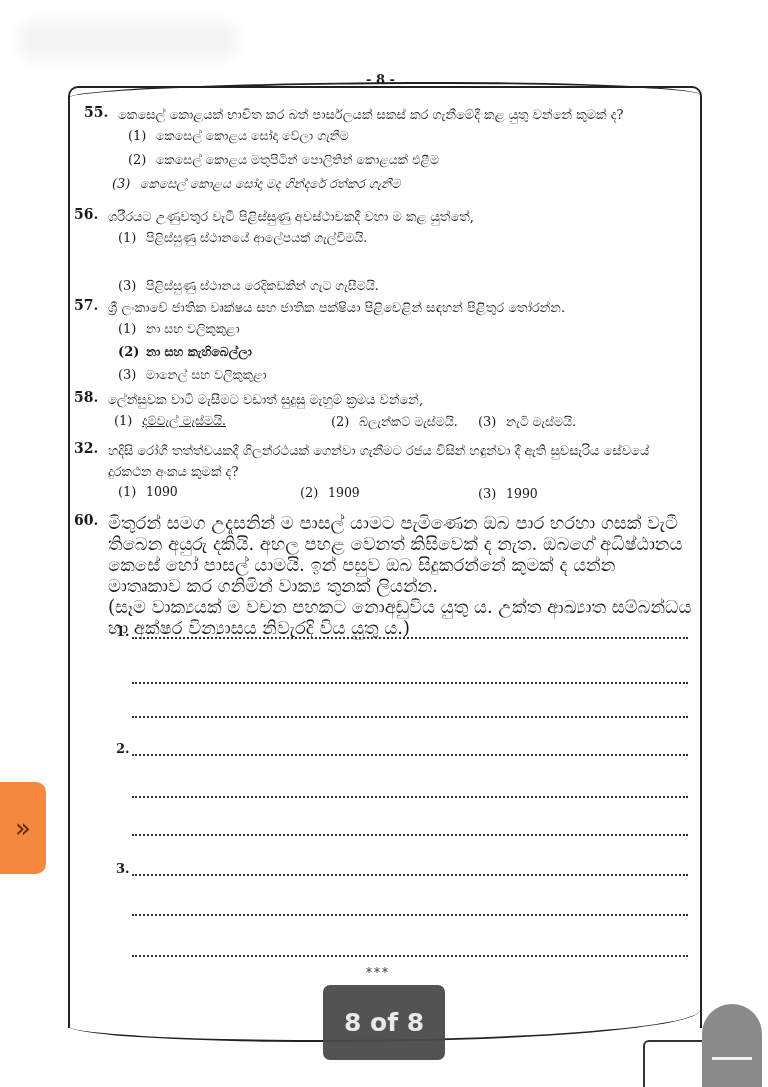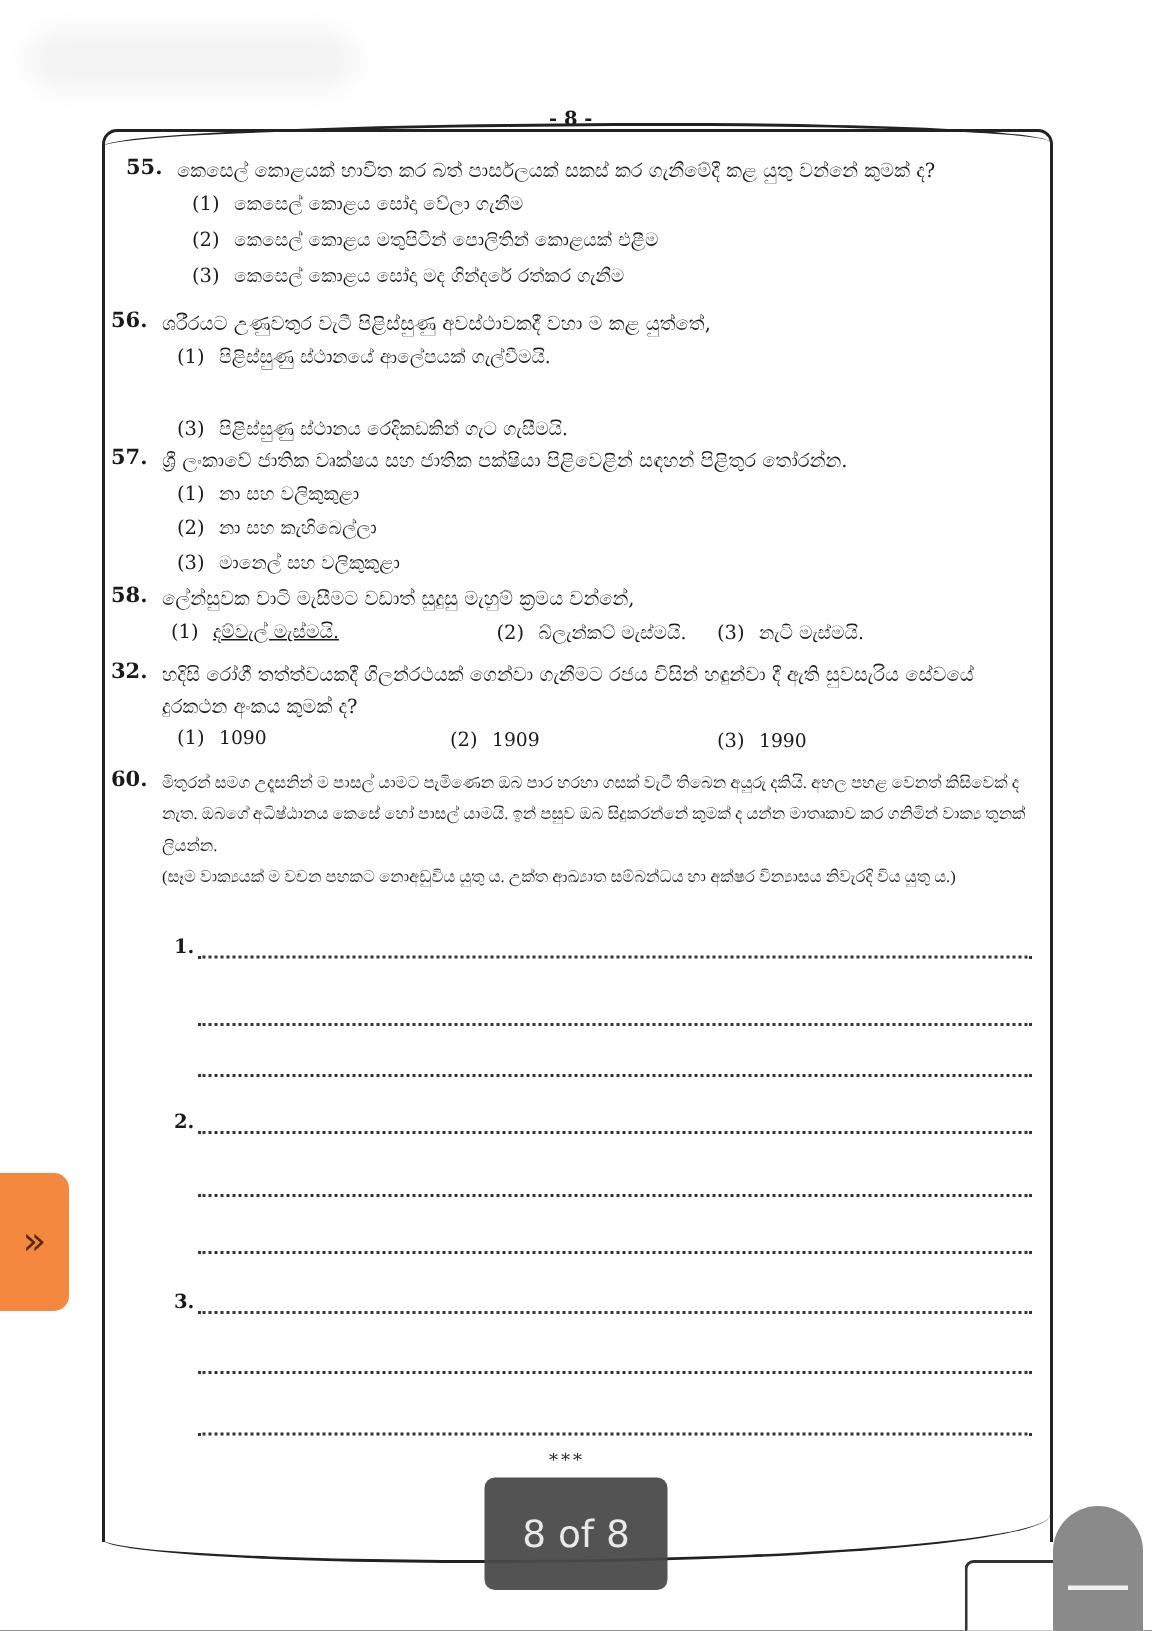--- a/index.html
+++ b/index.html
@@ -10,56 +10,56 @@
   .frame-top-curve{position:absolute;left:68px;top:82px;width:632px;height:14px;border-top:2px solid #222;border-radius:60% 40% 0 0 / 100% 80% 0 0;}
   .q{position:absolute;left:74px;font-size:13px;width:620px;}
   .qnum{position:absolute;left:0;top:0;font-weight:bold;font-size:14px;}
   .qtext{position:absolute;left:34px;top:0;width:585px;line-height:21px;}
   .opt{position:absolute;font-size:12.5px;white-space:nowrap;}
   .opt .ol{display:inline-block;width:28px;font-size:13px;}
   .line{position:absolute;border-bottom:2px dotted #333;height:0;}
   .lnum{position:absolute;font-size:13px;font-weight:bold;}
   .stars{position:absolute;left:366px;top:966px;font-size:12px;letter-spacing:2px;color:#333;}
   .bottom-curve{position:absolute;left:68px;top:1010px;width:632px;height:30px;border-bottom:2px solid #222;border-radius:0 0 60% 40% / 0 0 100% 50%;}
-  .pager{position:absolute;left:323px;top:985px;width:122px;height:75px;background:#4a4a4a;border-radius:7px;color:#e8e8e8;font-family:"DejaVu Sans",sans-serif;font-size:25px;display:flex;align-items:center;justify-content:center;opacity:.95;}
+  .pager{position:absolute;left:323px;top:985px;width:122px;height:75px;background:#4a4a4a;border-radius:7px;color:#e8e8e8;font-family:"DejaVu Sans",sans-serif;font-size:25px;display:flex;align-items:center;justify-content:center;opacity:.95;font-weight:bold;}
   .next-tab{position:absolute;left:0;top:782px;width:46px;height:92px;background:#f4883e;border-radius:0 10px 10px 0;display:flex;align-items:center;justify-content:center;color:#5a2a10;font-size:26px;font-family:"DejaVu Sans",sans-serif;}
   .fab{position:absolute;left:702px;top:1004px;width:60px;height:83px;background:#8a8a8a;border-radius:30px 30px 0 0;}
   .fab-bar{position:absolute;left:712px;top:1057px;width:40px;height:3px;background:#f0f0f0;}
   .corner-box{position:absolute;left:643px;top:1040px;width:58px;height:47px;border-left:2px solid #333;border-top:2px solid #333;border-top-left-radius:6px;background:#fff;}
 </style>
 </head>
 <body>
 
 <div class="topblur"></div>
 
 <div class="pagenum">- 8 -</div>
 
 <div class="frame-top-curve"></div>
 <div class="frame"></div>
 
 <div class="q" style="top:104px;height:90px;margin-left:10px;">
   <div class="qnum">55.</div>
   <div class="qtext">කෙසෙල් කොළයක් භාවිත කර බත් පාර්සලයක් සකස් කර ගැනීමේදී කළ යුතු වන්නේ කුමක් ද?</div>
   <div class="opt" style="left:44px;top:24px;"><span class="ol">(1)</span><span>කෙසෙල් කොළය සෝදා වේලා ගැනීම</span></div>
   <div class="opt" style="left:44px;top:48px;"><span class="ol">(2)</span><span>කෙසෙල් කොළය මතුපිටින් පොලිතින් කොළයක් එළීම</span></div>
-  <div class="opt" style="left:44px;top:72px;"><span class="ol">(3)</span><span>කෙසෙල් කොළය සෝදා මද ගින්දරේ රත්කර ගැනීම</span></div>
+  <div class="opt" style="left:28px;top:72px;font-style:italic;"><span class="ol">(3)</span><span>කෙසෙල් කොළය සෝදා මද ගින්දරේ රත්කර ගැනීම</span></div>
 </div>
 
 <div class="q" style="top:206px;height:90px;">
   <div class="qnum">56.</div>
   <div class="qtext">ශරීරයට උණුවතුර වැටී පිළිස්සුණු අවස්ථාවකදී වහා ම කළ යුත්තේ,</div>
   <div class="opt" style="left:44px;top:24px;"><span class="ol">(1)</span><span>පිළිස්සුණු ස්ථානයේ ආලේපයක් ගැල්වීමයි.</span></div>
   <div class="opt" style="left:44px;top:72px;"><span class="ol">(3)</span><span>පිළිස්සුණු ස්ථානය රෙදිකඩකින් ගැට ගැසීමයි.</span></div>
 </div>
 
 <div class="q" style="top:297px;height:90px;">
   <div class="qnum">57.</div>
   <div class="qtext">ශ්‍රී ලංකාවේ ජාතික වෘක්ෂය සහ ජාතික පක්ෂියා පිළිවෙළින් සඳහන් පිළිතුර තෝරන්න.</div>
   <div class="opt" style="left:44px;top:24px;"><span class="ol">(1)</span><span>නා සහ වලිකුකුළා</span></div>
-  <div class="opt" style="left:44px;top:47px;"><span class="ol">(2)</span><span>නා සහ කැහිබෙල්ලා</span></div>
+  <div class="opt" style="left:44px;top:47px;font-weight:bold;"><span class="ol">(2)</span><span>නා සහ කැහිබෙල්ලා</span></div>
   <div class="opt" style="left:44px;top:70px;"><span class="ol">(3)</span><span>මානෙල් සහ වලිකුකුළා</span></div>
 </div>
 
 <div class="q" style="top:389px;height:50px;">
   <div class="qnum">58.</div>
   <div class="qtext">ලේන්සුවක වාටි මැසීමට වඩාත් සුදුසු මැහුම් ක්‍රමය වන්නේ,</div>
   <div class="opt" style="left:40px;top:24px;text-decoration:underline;"><span class="ol">(1)</span><span>දම්වැල් මැස්මයි.</span></div>
   <div class="opt" style="left:226px;top:25px;margin-left:31px;"><span class="ol">(2)</span><span>බ්ලැන්කට් මැස්මයි.</span></div>
   <div class="opt" style="left:404px;top:25px;"><span class="ol">(3)</span><span>නැටි මැස්මයි.</span></div>
 </div>
@@ -67,21 +67,21 @@
 <div class="q" style="top:440px;height:62px;">
   <div class="qnum">32.</div>
   <div class="qtext">හදිසි රෝගී තත්ත්වයකදී ගිලන්රථයක් ගෙන්වා ගැනීමට රජය විසින් හඳුන්වා දී ඇති සුවසැරිය සේවයේ දුරකථන අංකය කුමක් ද?</div>
   <div class="opt" style="left:44px;top:44px;"><span class="ol">(1)</span><span>1090</span></div>
   <div class="opt" style="left:226px;top:45px;"><span class="ol">(2)</span><span>1909</span></div>
   <div class="opt" style="left:404px;top:46px;"><span class="ol">(3)</span><span>1990</span></div>
 </div>
 
 <div class="q" style="top:512px;height:96px;">
   <div class="qnum">60.</div>
-  <div class="qtext" style="font-size:11px;font-family:Liberation Serif, serif;">
+  <div class="qtext" style="font-size:18px;">
     <span>මිතුරන් සමග උදෑසනින් ම පාසල් යාමට පැමිණෙන ඔබ පාර හරහා ගසක් වැටී තිබෙන අයුරු දකියි. අහල පහළ වෙනත් කිසිවෙක් ද නැත. ඔබගේ අධිෂ්ඨානය කෙසේ හෝ පාසල් යාමයි. ඉන් පසුව ඔබ සිදුකරන්නේ කුමක් ද යන්න මාතෘකාව කර ගනිමින් වාක්‍ය තුනක් ලියන්න.</span><br>
     <span>(සෑම වාක්‍යයක් ම වචන පහකට නොඅඩුවිය යුතු ය. උක්ත ආඛ්‍යාත සම්බන්ධය හා අක්ෂර වින්‍යාසය නිවැරදි විය යුතු ය.)</span>
   </div>
 </div>
 
 <div class="lnum" style="left:116px;top:624px;">1.</div>
 <div class="line" style="left:132px;top:637px;width:556px;"></div>
 <div class="line" style="left:132px;top:682px;width:556px;"></div>
 <div class="line" style="left:132px;top:716px;width:556px;"></div>
 

